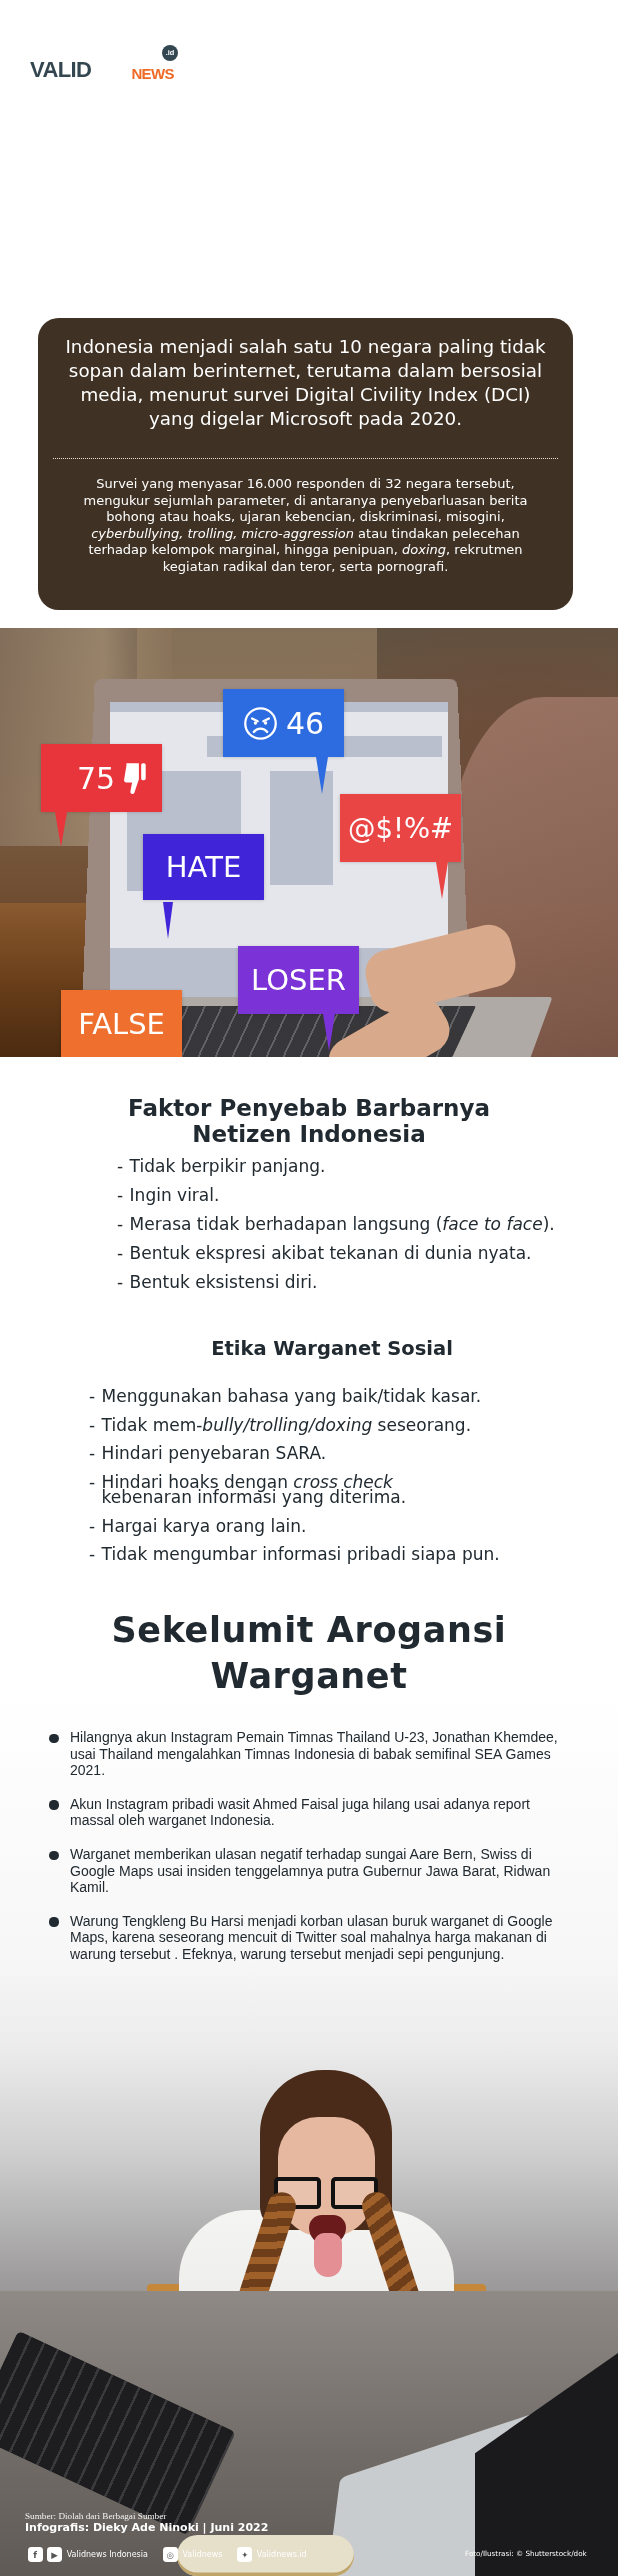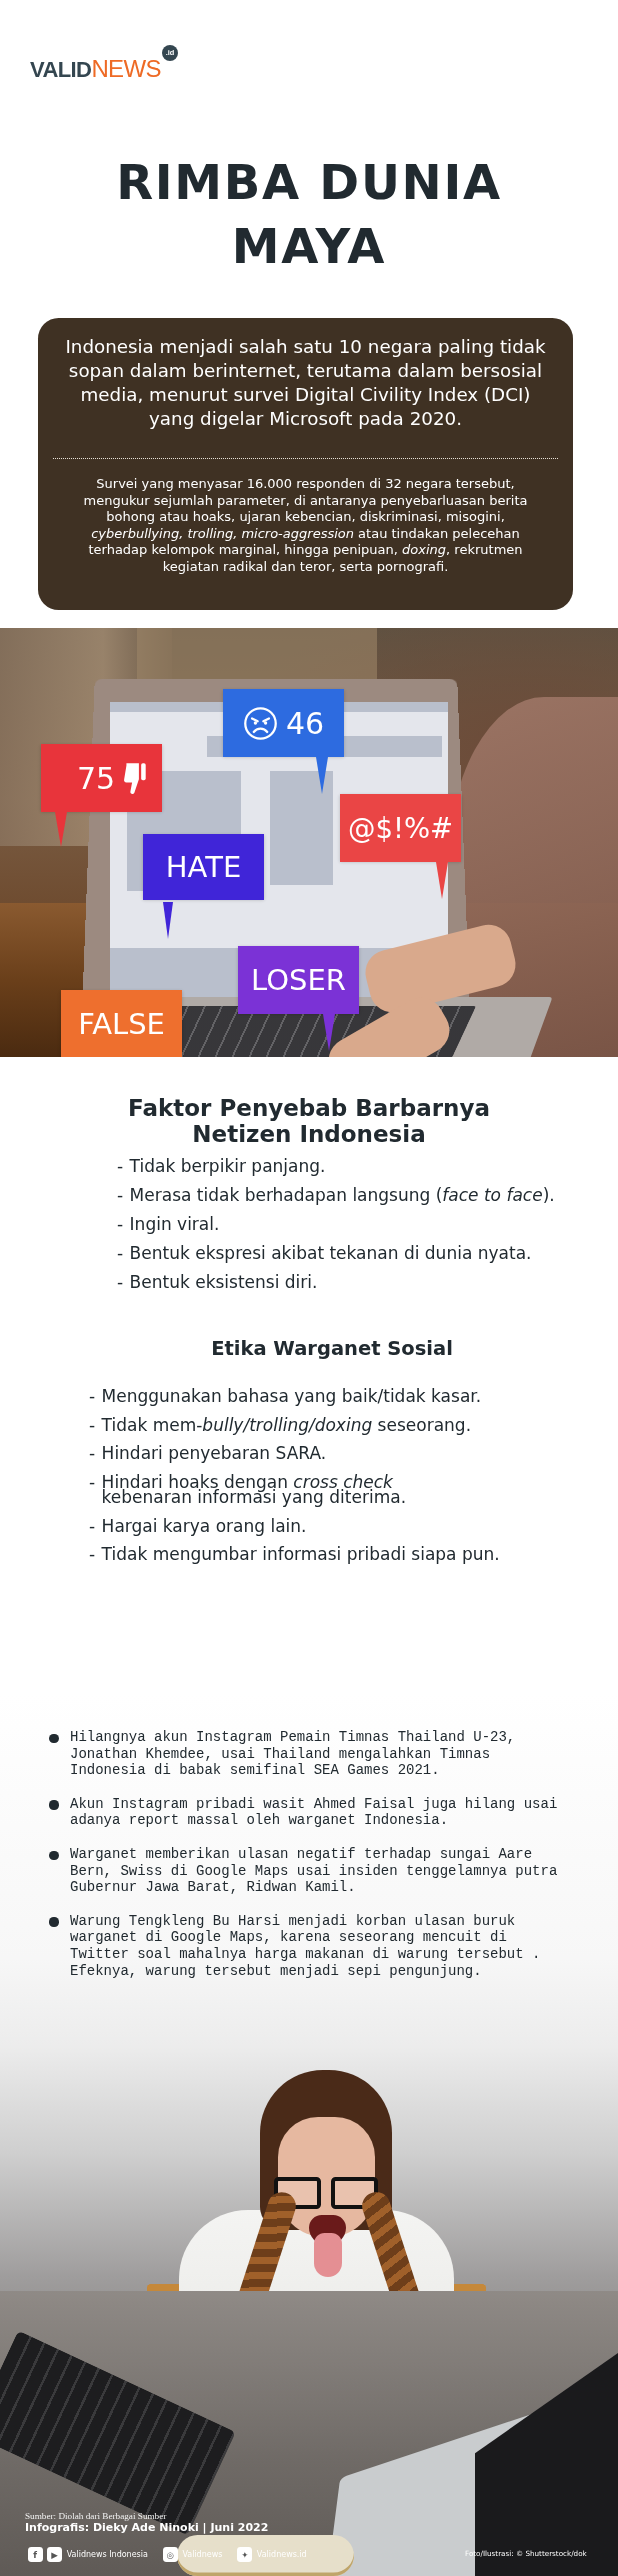--- a/index.html
+++ b/index.html
@@ -3,21 +3,21 @@
 <meta charset="utf-8">
 <style>
   * { box-sizing: border-box; margin: 0; padding: 0; }
   html, body { width: 618px; background: #ffffff; }
   body { font-family: "Liberation Sans", "DejaVu Sans", sans-serif; color: #212a30; }
   .page { position: relative; width: 618px; height: 2576px; overflow: hidden; background: #ffffff; }
 
   
   .logo { position: absolute; left: 30px; top: 47px; height: 34px; display: flex; align-items: flex-end; }
   .logo-valid { font-family: "Liberation Sans", sans-serif; font-weight: 900; font-size: 22px; letter-spacing: -0.6px; color: #344650; line-height: 1; }
-  .logo-news { font-family: "Liberation Sans", sans-serif; font-weight: 400; font-size: 24px; letter-spacing: -0.6px; color: #ee6a25; line-height: 1; }
+  .logo-news { font-family: "Liberation Sans", sans-serif; font-weight: 700; font-size: 15px; letter-spacing: -0.6px; color: #ee6a25; line-height: 1; margin-left: 40px; }
   .logo-id { position: absolute; left: 132px; top: -2.3px; width: 16px; height: 16px; border-radius: 50%; background: #344650; color: #fff; font-size: 7.4px; font-weight: 700; display: flex; align-items: center; justify-content: center; }
 
   
   .main-title { position: absolute; left: 0; top: 150px; width: 618px; text-align: center; font-family: "DejaVu Sans", sans-serif; font-weight: 900; font-size: 48px; line-height: 64px; letter-spacing: 1.7px; color: #212a30; }
 
   
   .intro-box { position: absolute; left: 38px; top: 318px; width: 535px; height: 292px; background: #3f3123; border-radius: 20.6px; color: #ffffff; }
   .intro-lead { position: absolute; left: 23px; top: 17px; width: 489px; text-align: center; font-family: "DejaVu Sans", sans-serif; font-size: 18.3px; line-height: 24px; }
   .intro-divider { position: absolute; left: 15px; top: 140px; width: 505px; border-top: 1.7px dotted #e8e2d8; }
   .intro-body { position: absolute; left: 29px; top: 158px; width: 477px; text-align: center; font-family: "DejaVu Sans", sans-serif; font-size: 13px; line-height: 16.6px; }
@@ -64,21 +64,21 @@
   .dash-list em { font-style: italic; }
   .list-factors { left: 117px; top: 1157px; width: 458px; }
   .list-factors li { height: 29px; line-height: 18.3px; }
   .list-etika { left: 89px; top: 1389px; width: 469px; }
   .list-etika li { line-height: 15px; margin-bottom: 13.7px; }
 
   
   .bottom-bg { position: absolute; left: 0; top: 1694px; width: 618px; height: 882px;
     background: linear-gradient(180deg, #ffffff 0%, #f7f7f7 30%, #ececec 40%, #cfcfcf 52%, #9f9d9d 66%, #7c7977 80%, #6c6864 100%); }
   .sec-arogansi { top: 1607px; font-size: 35px; line-height: 46px; font-weight: 900; letter-spacing: 0.6px; }
-  .bullet-list { position: absolute; left: 46px; top: 1729px; width: 527px; list-style: none; font-family: Liberation Mono, monospace; font-size: 14px; line-height: 16.6px; color: #212a30; }
+  .bullet-list { position: absolute; left: 46px; top: 1729px; width: 527px; list-style: none; font-family: Liberation Sans, sans-serif; font-size: 14px; line-height: 16.6px; color: #212a30; }
   .bullet-list li { position: relative; padding-left: 24px; margin-bottom: 17px; }
   .bullet-dot { position: absolute; left: 3.4px; top: 4.6px; width: 9.2px; height: 9.2px; border-radius: 50%; background: #212a30; }
 
   
   .ph2 { position: absolute; left: 0; top: 2038px; width: 618px; height: 538px; }
   .desk { position: absolute; left: 0; top: 253px; width: 618px; height: 285px; background: linear-gradient(180deg, #8f8a86, #6f6a66 60%, #5f5a56); }
   .chair { position: absolute; left: 147px; top: 246px; width: 339px; height: 172px; border: 10.3px solid #c5883a; border-bottom: none; border-radius: 4.6px 4.6px 0 0; }
   .torso { position: absolute; left: 179px; top: 172px; width: 275px; height: 240px; background: linear-gradient(180deg, #f4f4f2, #e4e4e2); border-radius: 69px 69px 11.4px 11.4px; }
   .skirt { position: absolute; left: 195px; top: 358px; width: 229px; height: 103px; background: repeating-linear-gradient(90deg, #7a5a3a 0 9.2px, #d8902a 9.2px 13.7px, #3a3548 13.7px 23px), repeating-linear-gradient(0deg, rgba(0,0,0,.25) 0 6.9px, transparent 6.9px 15px); background-blend-mode: multiply; border-radius: 5.7px; }
   .hair { position: absolute; left: 260px; top: 32px; width: 132px; height: 160px; background: #4a2a18; border-radius: 63px 63px 23px 23px; }
@@ -106,23 +106,20 @@
 <body>
 
 <div class="page">
 
   <div class="logo">
     <span class="logo-valid">VALID</span>
     <span class="logo-news">NEWS</span>
     <span class="logo-id">.id</span>
   </div>
 
-  <h1 class="main-title">
-    <span style="display:inline-block;width:435px;">RIMBA DUNIA MAYA</span>
-  </h1>
 
   <section class="intro-box">
     <p class="intro-lead">Indonesia menjadi salah satu 10 negara paling tidak sopan dalam berinternet, terutama dalam bersosial media, menurut survei Digital Civility Index (DCI) yang digelar Microsoft pada 2020.</p>
     <div class="intro-divider"></div>
     <p class="intro-body">
       <span>Survei yang menyasar 16.000 responden di 32 negara tersebut, mengukur sejumlah parameter, di antaranya penyebarluasan berita bohong atau hoaks, ujaran kebencian, diskriminasi, misogini, </span><em>cyberbullying, trolling, micro-aggression</em><span> atau tindakan pelecehan terhadap kelompok marginal, hingga penipuan, </span><em>doxing</em><span>, rekrutmen kegiatan radikal dan teror, serta pornografi.</span>
     </p>
   </section>
 
   <div class="photo1">
@@ -183,38 +180,41 @@
       <span>FALSE</span>
 
     </div>
   </div>
 
   <h2 class="sec-title sec-factors">
     <span style="display:inline-block;width:412px;">Faktor Penyebab Barbarnya Netizen Indonesia</span>
   </h2>
   <ul class="dash-list list-factors">
     <li><span>Tidak berpikir panjang.</span></li>
+    <li><span>Ingin viral.</span></li>
     <li><span>Merasa tidak berhadapan langsung (</span><em>face to face</em><span>).</span></li>
-    <li><span>Ingin viral.</span></li>
     <li><span>Bentuk ekspresi akibat tekanan di dunia nyata.</span></li>
     <li><span>Bentuk eksistensi diri.</span></li>
   </ul>
 
   <h2 class="sec-title sec-etika">Etika Warganet Sosial</h2>
   <ul class="dash-list list-etika">
     <li><span>Menggunakan bahasa yang baik/tidak kasar.</span></li>
     <li><span>Tidak mem-</span><em>bully/trolling/doxing</em><span> seseorang.</span></li>
     <li><span>Hindari penyebaran SARA.</span></li>
     <li style="width:366px;"><span>Hindari hoaks dengan </span><em>cross check</em><span> kebenaran informasi yang diterima.</span></li>
     <li><span>Hargai karya orang lain.</span></li>
     <li><span>Tidak mengumbar informasi pribadi siapa pun.</span></li>
   </ul>
 
   <div class="bottom-bg"></div>
 
+  <h2 class="sec-title sec-arogansi">
+    <span style="display:inline-block;width:435px;">Sekelumit Arogansi Warganet</span>
+  </h2>
   <ul class="bullet-list">
     <li><span class="bullet-dot"></span><span>Hilangnya akun Instagram Pemain Timnas Thailand U-23, Jonathan Khemdee, usai Thailand mengalahkan Timnas Indonesia di babak semifinal SEA Games 2021.</span></li>
     <li><span class="bullet-dot"></span><span>Akun Instagram pribadi wasit Ahmed Faisal juga hilang usai adanya report massal oleh warganet Indonesia.</span></li>
     <li><span class="bullet-dot"></span><span>Warganet memberikan ulasan negatif terhadap sungai Aare Bern, Swiss di Google Maps usai insiden tenggelamnya putra Gubernur Jawa Barat, Ridwan Kamil.</span></li>
     <li><span class="bullet-dot"></span><span>Warung Tengkleng Bu Harsi menjadi korban ulasan buruk warganet di Google Maps, karena seseorang mencuit di Twitter soal mahalnya harga makanan di warung tersebut . Efeknya, warung tersebut menjadi sepi pengunjung.</span></li>
   </ul>
 
   <div class="ph2">
     <div class="chair"></div>
     <div class="torso"></div>

